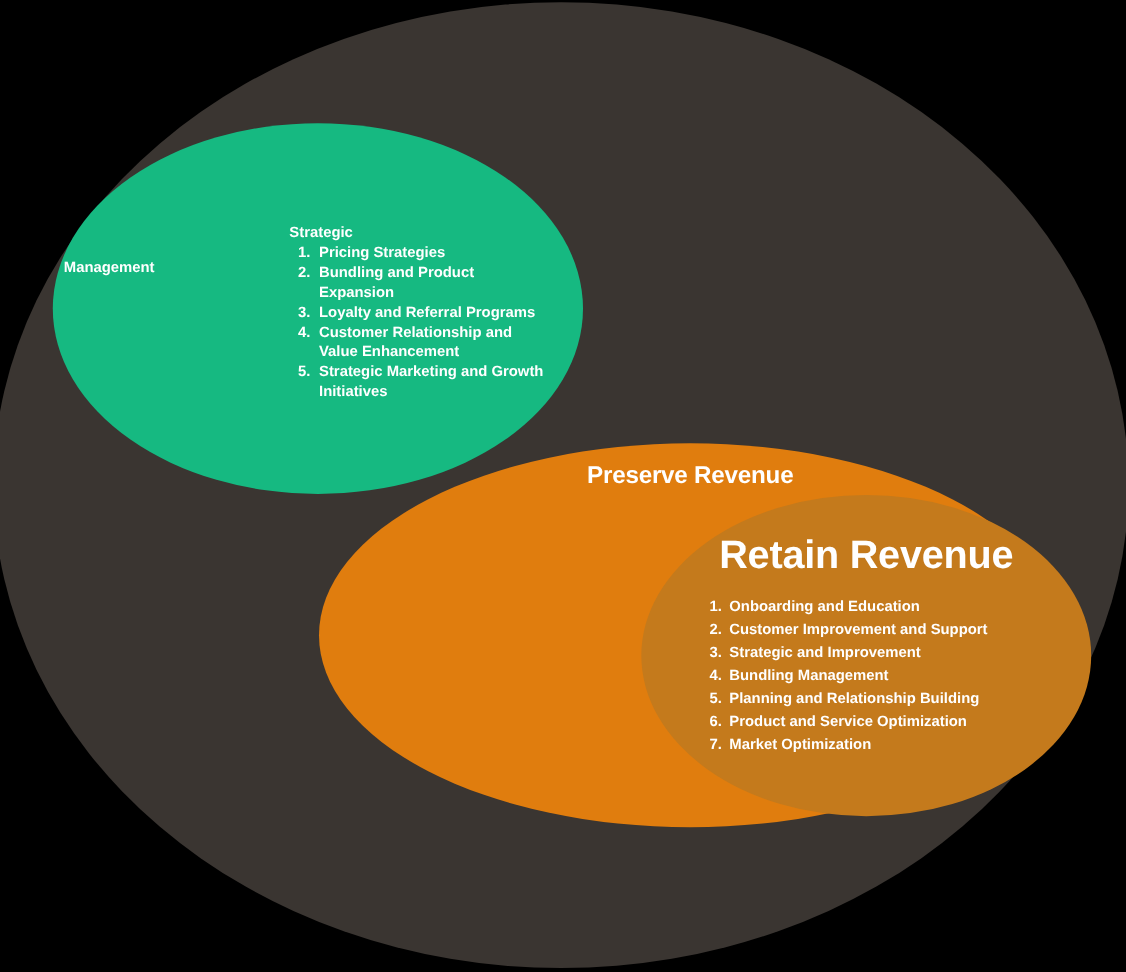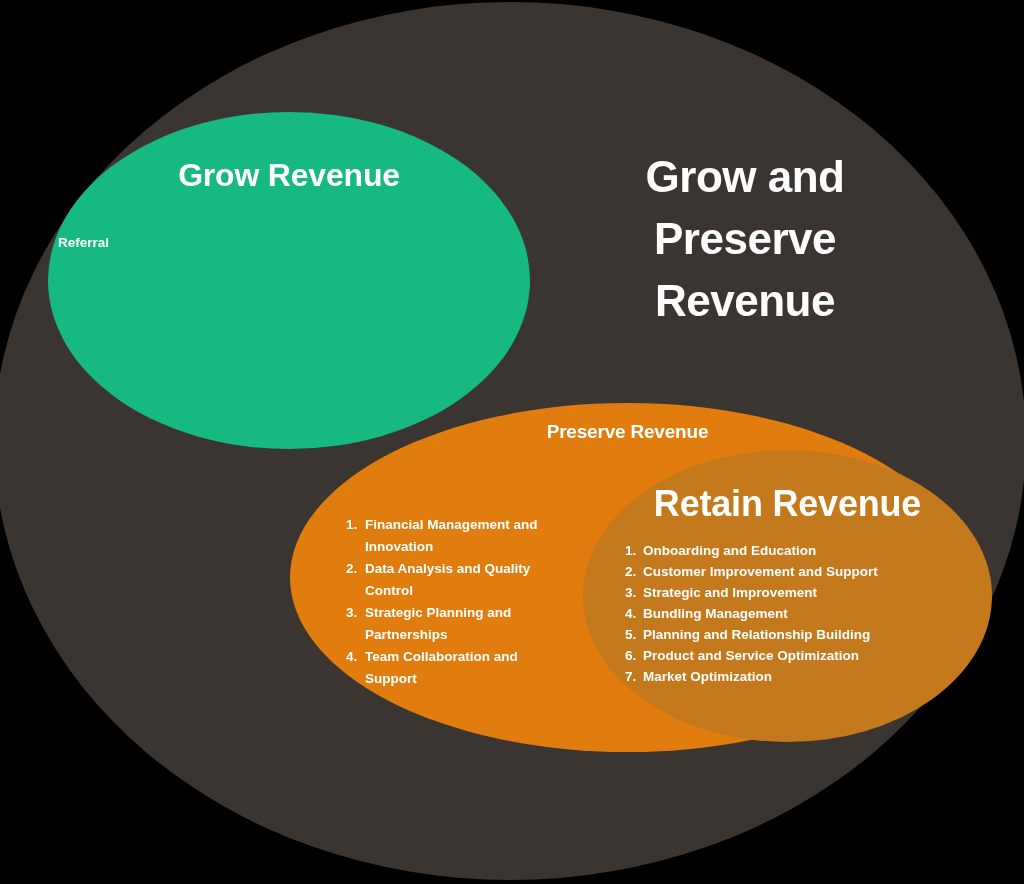--- a/index.html
+++ b/index.html
@@ -69,21 +69,21 @@
     left: 48px;
     top: 156px;
     width: 482px;
     font-size: 32px;
     line-height: 38px;
   }
   #preserve-title {
     left: 290px;
     top: 414px;
     width: 675px;
-    font-size: 19px;
+    font-size: 22px;
     line-height: 36px;
   }
   #retain-title {
     left: 583px;
     top: 486px;
     width: 409px;
     font-size: 36px;
     line-height: 36px;
   }
 
@@ -136,21 +136,21 @@
   
   #preserve-list-block {
     left: 338px;
     top: 514px;
     width: 235px;
   }
   #preserve-list-block ol.numlist > li { line-height: 22px; }
 
   
   #retain-list-block {
-    left: 619px;
+    left: 639px;
     top: 540px;
     width: 330px;
   }
   #retain-list-block ol.numlist {
     padding-left: 21px;
   }
   #retain-list-block ol.numlist > li {
     line-height: 21px;
     padding-left: 3px;
     white-space: nowrap;
@@ -162,43 +162,39 @@
 <div id="canvas" style="background: rgb(0, 0, 0);">
 
   <div class="ellipse" id="backdrop-ellipse" style="background: rgb(58, 53, 49);"></div>
 
   <div class="ellipse" id="grow-ellipse" style="background: rgb(22, 185, 129);"></div>
 
   <div class="ellipse" id="preserve-ellipse" style="background: rgb(224, 125, 14);"></div>
 
   <div class="ellipse" id="retain-ellipse" style="background: rgb(196, 122, 28);"></div>
 
-  <div class="txt" id="main-title" style="color: rgb(255, 255, 255);">
-    <span class="line">Grow and</span>
-    <span class="line">Preserve</span>
-    <span class="line">Revenue</span>
+
+
+  <div class="txt" id="expansion-block" style="color: rgb(255, 255, 255);">
+    <div class="group-heading">Management</div>
   </div>
 
-  <div class="txt bubble-title" id="grow-title" style="color: rgb(255, 255, 255);">Grow Revenue</div>
-
-  <div class="txt" id="expansion-block" style="color: rgb(255, 255, 255);">
-    <div class="group-heading">Referral</div>
-  </div>
-
-
-  <div class="txt bubble-title" id="preserve-title" style="color: rgb(255, 255, 255);">Preserve Revenue</div>
-
-  <div class="txt" id="preserve-list-block" style="color: rgb(255, 255, 255);">
+  <div class="txt" id="strategic-block" style="color: rgb(255, 255, 255);">
+    <div class="group-heading">Strategic</div>
     <ol class="numlist">
-      <li>Financial Management and Innovation</li>
-      <li>Data Analysis and Quality Control</li>
-      <li>Strategic Planning and Partnerships</li>
-      <li>Team Collaboration and Support</li>
+      <li>Pricing Strategies</li>
+      <li>Bundling and Product Expansion</li>
+      <li>Loyalty and Referral Programs</li>
+      <li>Customer Relationship and Value Enhancement</li>
+      <li>Strategic Marketing and Growth Initiatives</li>
     </ol>
   </div>
+
+  <div class="txt bubble-title" id="preserve-title" style="color: rgb(255, 255, 255);">Preserve Revenue</div>
+
 
   <div class="txt bubble-title" id="retain-title" style="color: rgb(255, 255, 255);">Retain Revenue</div>
 
   <div class="txt" id="retain-list-block" style="color: rgb(255, 255, 255);">
     <ol class="numlist">
       <li>Onboarding and Education</li>
       <li>Customer Improvement and Support</li>
       <li>Strategic and Improvement</li>
       <li>Bundling Management</li>
       <li>Planning and Relationship Building</li>

